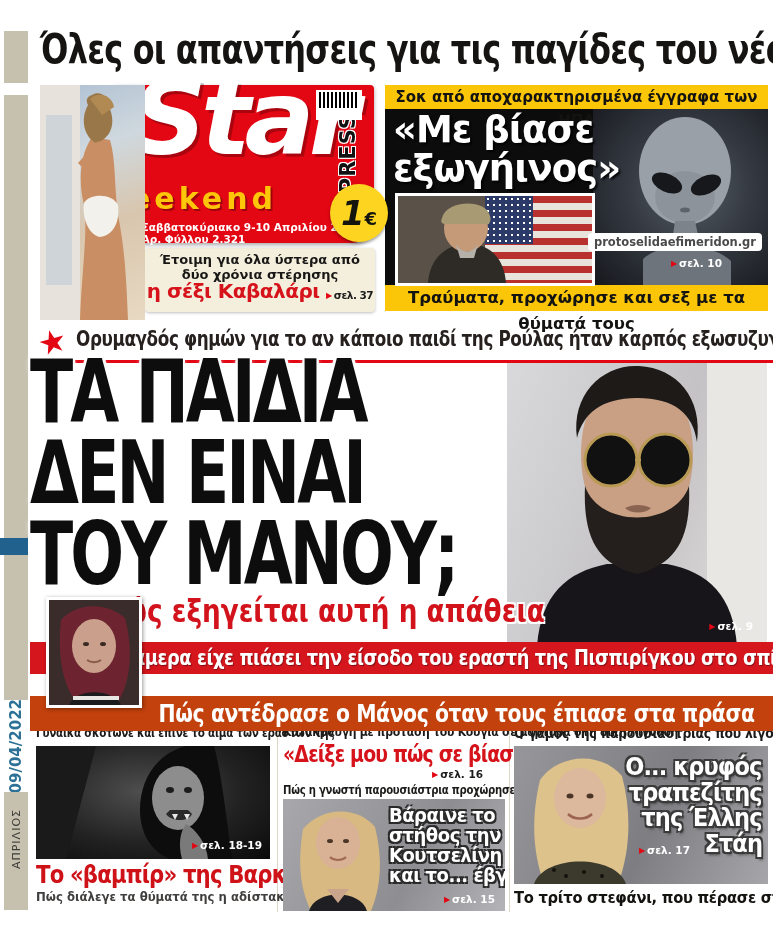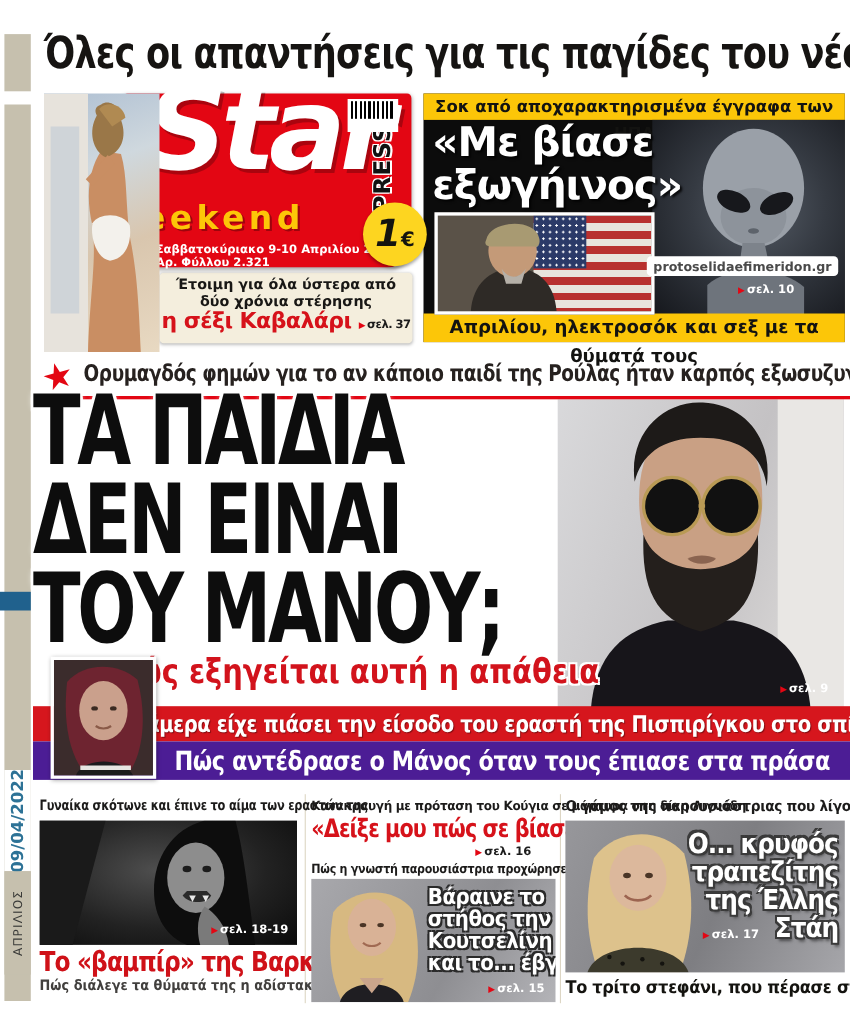--- a/index.html
+++ b/index.html
@@ -50,21 +50,21 @@
   
   .star-strip{left:30px;top:323px;width:743px;height:37px;background:#fff;border-bottom:3px solid #e30613;z-index:1;}
   .star-icon{left:8px;top:0px;font-size:32px;color:#e30613;transform:rotate(-15deg);}
   .main-kicker{left:46px;top:4px;font-size:21px;font-weight:bold;color:#26211f;letter-spacing:-.5px;}
   .main-photo{left:507px;top:358px;width:260px;height:288px;background:linear-gradient(110deg,#d9d9db 0%,#c4c2c4 55%,#e4e2e0 100%);overflow:hidden;}
   .main-headline{left:30px;top:352px;z-index:2;line-height:.92;}
   .main-headline div{font-size:88px;font-weight:bold;color:#0d0d0d;letter-spacing:-4px;transform:scaleX(.72);transform-origin:left top;white-space:nowrap;text-shadow:-3px -3px 0 #fff,3px -3px 0 #fff,-3px 3px 0 #fff,3px 3px 0 #fff,0 0 8px #fff;}
   .main-subhead{left:102px;top:593px;z-index:3;font-size:31px;font-weight:bold;color:#d2131c;transform:scaleX(.85);transform-origin:left top;white-space:nowrap;text-shadow:-2px -2px 0 #fff,2px -2px 0 #fff,-2px 2px 0 #fff,2px 2px 0 #fff;}
   .strip-red{left:30px;top:642px;width:743px;height:32px;background:#d6161d;z-index:2;display:flex;align-items:center;justify-content:center;padding-left:110px;box-sizing:border-box;}
   .strip-red span{font-size:21px;font-weight:bold;color:#fff;letter-spacing:-.5px;text-shadow:1px 1px 1px rgba(0,0,0,.4);}
-  .strip-black{left:30px;top:674px;width:743px;height:35px;background:#4c1d95;z-index:2;display:flex;align-items:center;justify-content:center;padding-left:110px;box-sizing:border-box;}
+  .strip-black{left:30px;top:696px;width:743px;height:35px;background:#c2410c;z-index:2;display:flex;align-items:center;justify-content:center;padding-left:110px;box-sizing:border-box;}
   .strip-black span{font-size:24px;font-weight:bold;color:#fff;letter-spacing:-.5px;}
   .roula-photo{left:46px;top:597px;width:96px;height:111px;border:3px solid #fff;box-sizing:border-box;background:linear-gradient(150deg,#3a2b2e 0%,#59383a 50%,#2c2124 100%);z-index:4;box-shadow:1px 1px 4px rgba(0,0,0,.4);overflow:hidden;}
   
   .pageref{display:inline-flex;align-items:center;gap:2px;font-size:10.5px;font-weight:bold;white-space:nowrap;}
   .pageref .arrow{color:#e30613;font-size:8px;}
   .pageref.on-dark{color:#fff;}
   .pageref.on-light{color:#1c1c1c;}
   
   .divider{top:722px;width:1px;height:190px;background:#ddd6c4;}
   .col-kicker{font-size:13px;font-weight:bold;color:#1c1b1a;letter-spacing:-.3px;}
@@ -157,21 +157,21 @@
       <ellipse cx="68" cy="32" rx="22" ry="24" fill="#c49a78"></ellipse>
       <path d="M44 22 C48 4 88 2 92 20 C94 26 90 30 88 28 L48 28 C44 28 42 26 44 22 Z" fill="#a89a72"></path>
       <path d="M58 48 C64 58 74 58 80 48 L76 62 L62 62 Z" fill="#b5b0a8"></path>
     </svg>
   </div>
   <div class="abs watermark">protoselidaefimeridon.gr</div>
   <div class="abs pageref on-dark" style="right:46px;top:172px;z-index:4;">
       <span class="arrow">▶</span>
       <span>σελ. 10</span>
     </div>
-  <div class="abs alien-footer">Απριλίου, ηλεκτροσόκ και σεξ με τα θύματά τους</div>
+  <div class="abs alien-footer">Τραύματα, προχώρησε και σεξ με τα θύματά τους</div>
 </div>
 
 <div class="abs star-strip">
   <span class="abs star-icon">★</span>
   <span class="abs main-kicker condensed">Ορυμαγδός φημών για το αν κάποιο παιδί της Ρούλας ήταν καρπός εξωσυζυγικού έρωτα</span>
 </div>
 
 <div class="abs main-photo">
   <svg width="260" height="288" viewBox="0 0 260 288">
     <rect x="200" y="0" width="60" height="288" fill="#e9e7e4"></rect>

